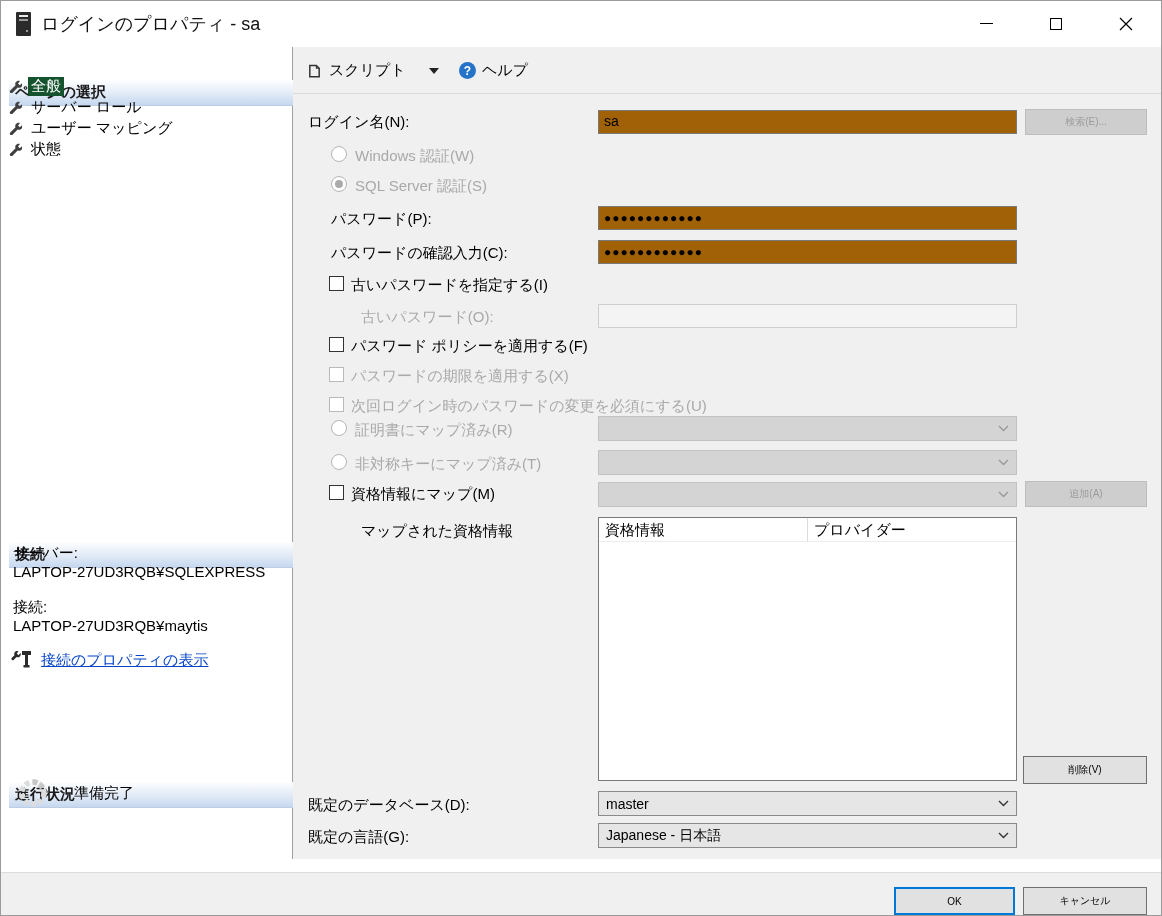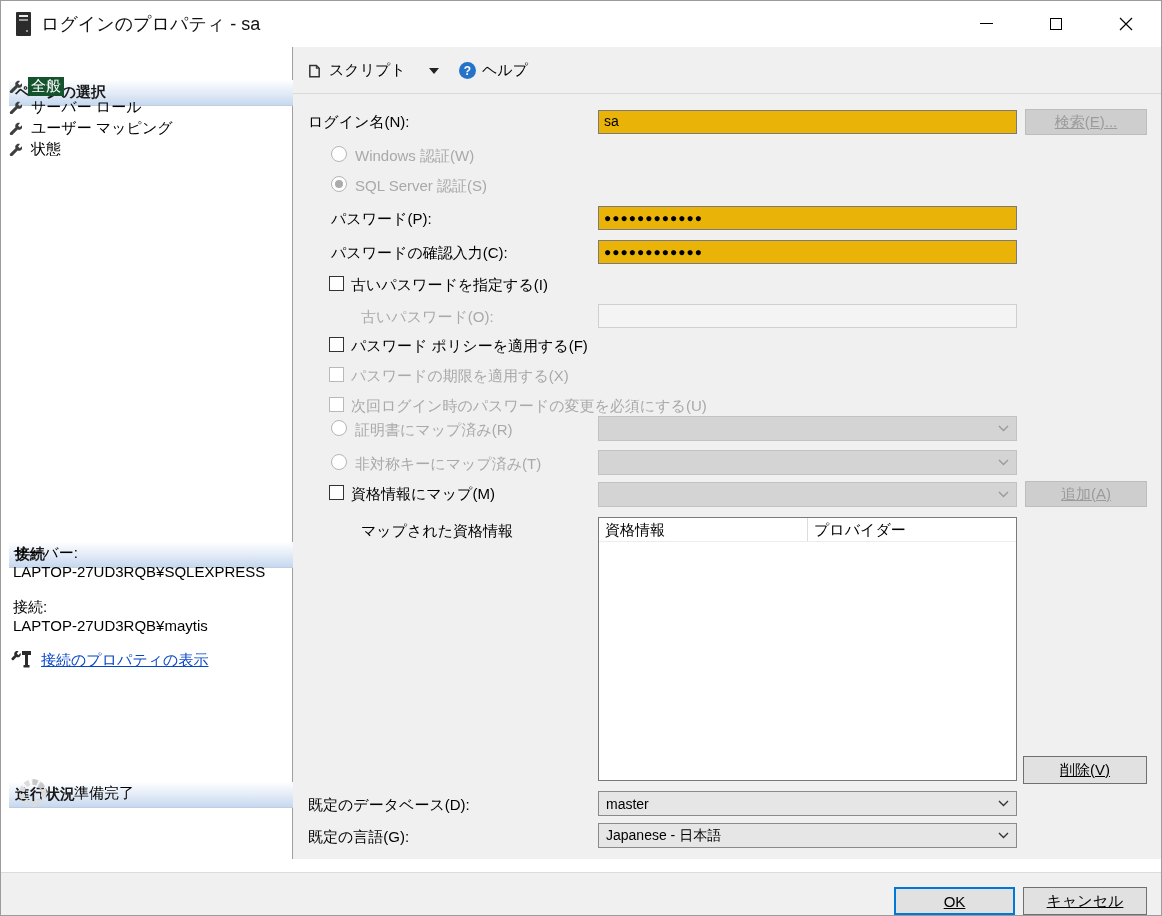--- a/index.html
+++ b/index.html
@@ -40,29 +40,29 @@
   .toolbar { position:absolute; left:0; top:0; width:100%; height:47px; border-bottom:1px solid #d9d9d9; }
   .tool-script { position:absolute; left:8px; top:10px; height:27px; display:flex; align-items:center; gap:7px; padding:0 6px; }
   .tool-drop { position:absolute; left:130px; top:10px; height:27px; width:22px; display:flex; align-items:center; justify-content:center; }
   .drop-arrow { width:0; height:0; border-left:5px solid transparent; border-right:5px solid transparent; border-top:6px solid #222; }
   .tool-help { position:absolute; left:160px; top:10px; height:27px; display:flex; align-items:center; gap:6px; padding:0 6px; }
   .help-circle { width:17px; height:17px; border-radius:50%; background:#2573c9; color:#fff; font-size:12px; font-weight:bold;
                  display:flex; align-items:center; justify-content:center; }
 
   .lbl { position:absolute; white-space:nowrap; color:#000; }
   .lbl.dis { color:#a9a9a9; }
-  .field { position:absolute; background:#eab308; border:1px solid #7a7a7a; font-size:14px; padding:2px 5px;
+  .field { position:absolute; background:#a16207; border:1px solid #7a7a7a; font-size:14px; padding:2px 5px;
            white-space:nowrap; overflow:hidden; }
   .field.pw { font-size:12px; letter-spacing:1px; padding-top:4px; }
   .field.dis { background:#f4f4f4; border-color:#cfcfcf; }
   .combo { position:absolute; display:flex; align-items:center; justify-content:space-between;
            padding:0 7px; font-size:14px; }
   .combo.en { background:#e6e6e6; border:1px solid #8a8a8a; color:#000; }
   .combo.dis { background:#d4d4d4; border:1px solid #c2c2c2; color:#9a9a9a; }
-  .btn { position:absolute; display:flex; align-items:center; justify-content:center; font-size:15px;text-decoration:underline; }
+  .btn { position:absolute; display:flex; align-items:center; justify-content:center; font-size:10px; }
   .btn.dis { background:#cecece; border:1px solid #bdbdbd; color:#9b9b9b; }
   .btn.en { background:#e1e1e1; border:1px solid #707070; color:#000; }
   .btn.default { border:2px solid #0078d7; }
 
   .cb { position:absolute; width:15px; height:15px; background:#fff; border:1px solid #333; }
   .cb.dis { border-color:#b9b9b9; }
   .radio { position:absolute; width:16px; height:16px; border-radius:50%; background:#fff; border:1px solid #b5b5b5; }
   .radio .dot { position:absolute; left:3px; top:3px; width:8px; height:8px; border-radius:50%; background:#ababab; }
 
   .cred-table { position:absolute; left:305px; top:470px; width:419px; height:264px; background:#fff;

